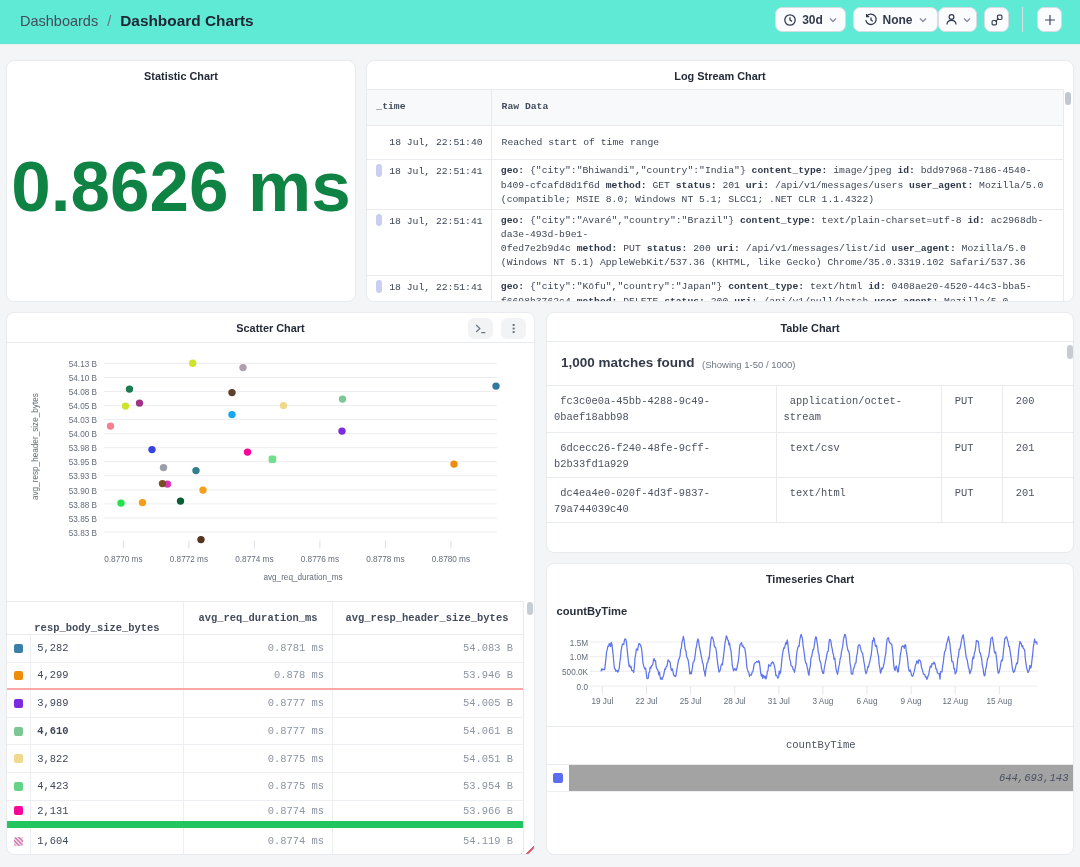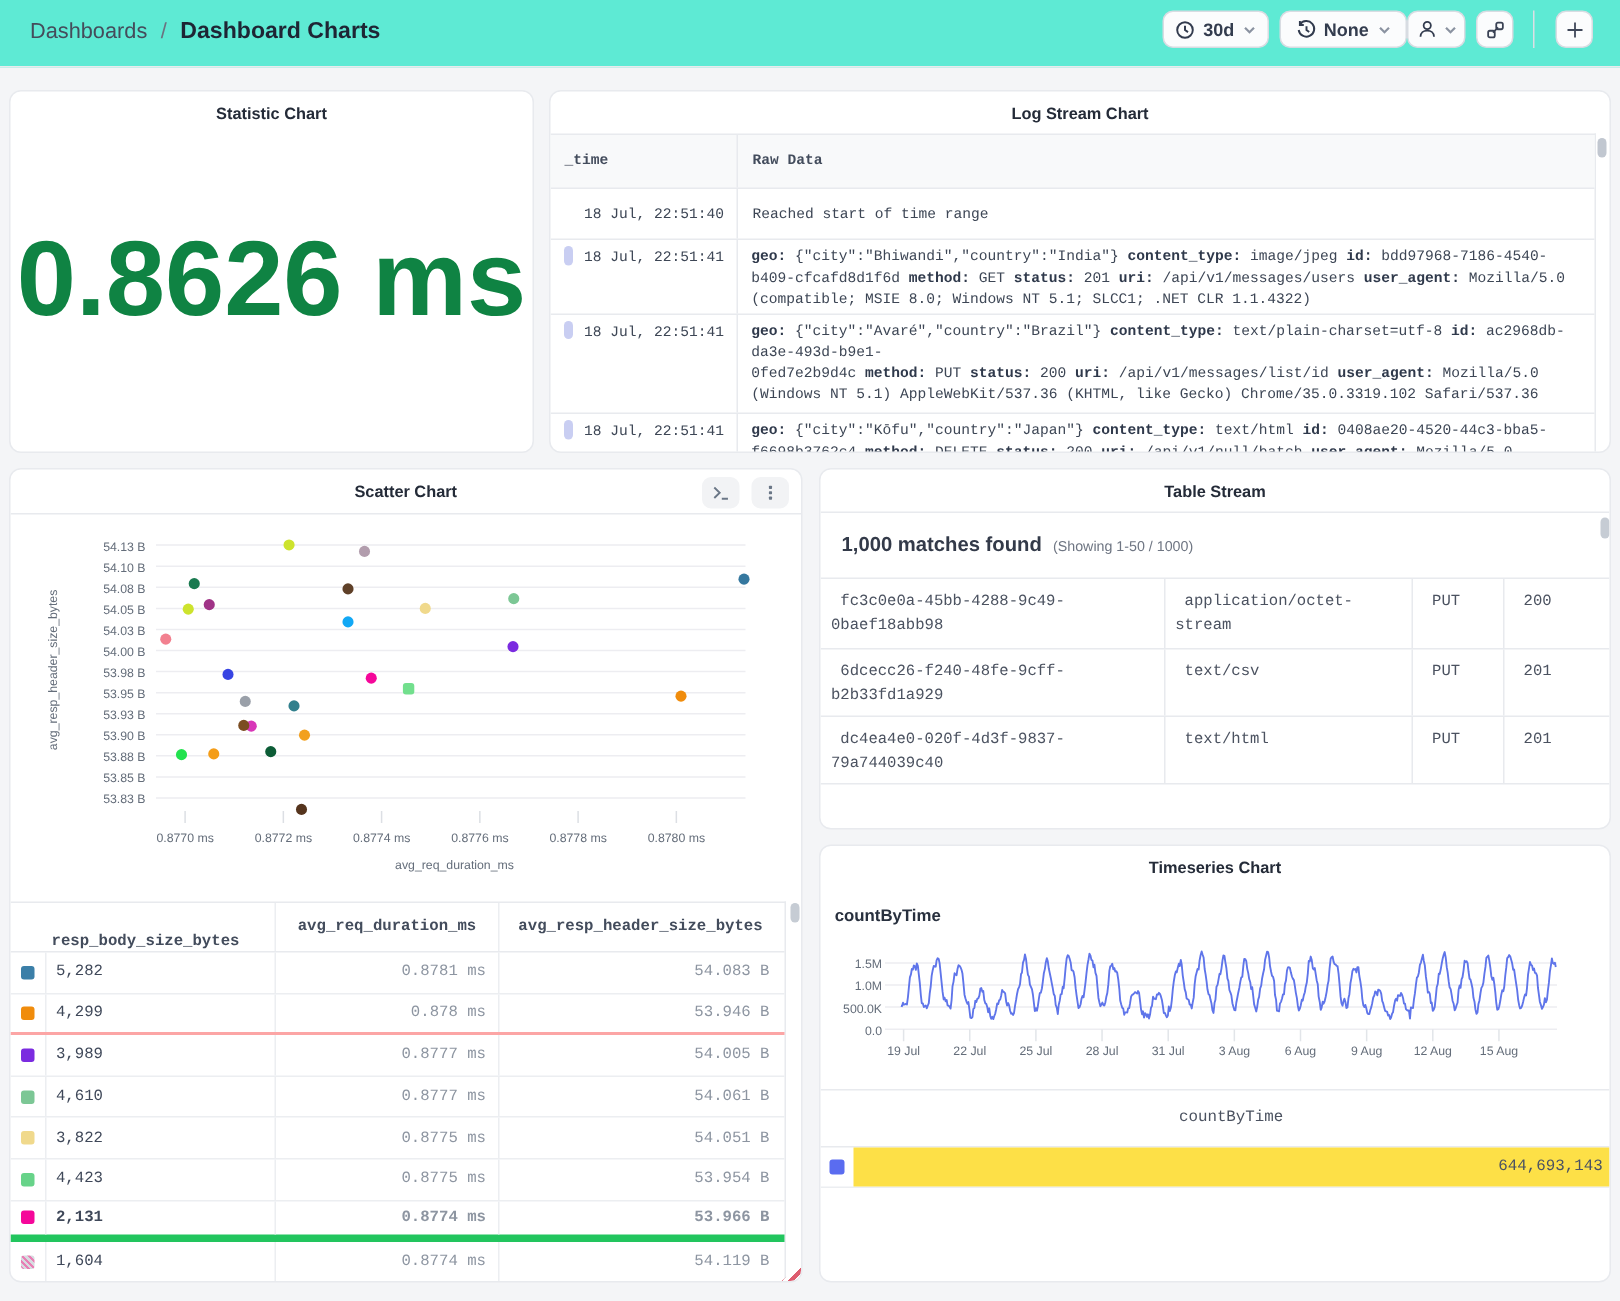--- a/index.html
+++ b/index.html
@@ -210,41 +210,41 @@
           <span style="display:inline-block;width:9px;height:9px;border-radius:2px;background:#7b2be0;"></span>
         </div>
         <div style="width:152.5px;padding-left:6.8px;color:#3f4859;">3,989</div>
         <div style="width:149px;text-align:right;padding-right:8px;box-sizing:border-box;color:#8d95a1;align-self:stretch;border-left:1px solid #eceef1;display:flex;align-items:center;justify-content:flex-end;">0.8777 ms</div>
         <div style="width:189px;text-align:right;padding-right:8px;box-sizing:border-box;color:#8d95a1;align-self:stretch;border-left:1px solid #eceef1;display:flex;align-items:center;justify-content:flex-end;">54.005 B</div>
       </div>
 <div style="display:flex;height:27.6px;border-bottom:1px solid #eceef1;align-items:center;">
         <div style="width:23.5px;align-self:stretch;border-right:1px solid #eceef1;display:flex;align-items:center;justify-content:center;">
           <span style="display:inline-block;width:9px;height:9px;border-radius:2px;background:#7cc795;"></span>
         </div>
-        <div style="width:152.5px;padding-left:6.8px;color:#3f4859;">4,610</div>
+        <div style="width:152.5px;padding-left:6.8px;color:#3f4859;font-weight:bold;">4,610</div>
         <div style="width:149px;text-align:right;padding-right:8px;box-sizing:border-box;color:#8d95a1;align-self:stretch;border-left:1px solid #eceef1;display:flex;align-items:center;justify-content:flex-end;">0.8777 ms</div>
         <div style="width:189px;text-align:right;padding-right:8px;box-sizing:border-box;color:#8d95a1;align-self:stretch;border-left:1px solid #eceef1;display:flex;align-items:center;justify-content:flex-end;">54.061 B</div>
       </div>
 <div style="display:flex;height:27.6px;border-bottom:1px solid #eceef1;align-items:center;">
         <div style="width:23.5px;align-self:stretch;border-right:1px solid #eceef1;display:flex;align-items:center;justify-content:center;">
           <span style="display:inline-block;width:9px;height:9px;border-radius:2px;background:#f0d98c;"></span>
         </div>
         <div style="width:152.5px;padding-left:6.8px;color:#3f4859;">3,822</div>
         <div style="width:149px;text-align:right;padding-right:8px;box-sizing:border-box;color:#8d95a1;align-self:stretch;border-left:1px solid #eceef1;display:flex;align-items:center;justify-content:flex-end;">0.8775 ms</div>
         <div style="width:189px;text-align:right;padding-right:8px;box-sizing:border-box;color:#8d95a1;align-self:stretch;border-left:1px solid #eceef1;display:flex;align-items:center;justify-content:flex-end;">54.051 B</div>
       </div>
 <div style="display:flex;height:27.6px;border-bottom:1px solid #eceef1;align-items:center;">
         <div style="width:23.5px;align-self:stretch;border-right:1px solid #eceef1;display:flex;align-items:center;justify-content:center;">
           <span style="display:inline-block;width:9px;height:9px;border-radius:2px;background:#67d389;"></span>
         </div>
         <div style="width:152.5px;padding-left:6.8px;color:#3f4859;">4,423</div>
         <div style="width:149px;text-align:right;padding-right:8px;box-sizing:border-box;color:#8d95a1;align-self:stretch;border-left:1px solid #eceef1;display:flex;align-items:center;justify-content:flex-end;">0.8775 ms</div>
         <div style="width:189px;text-align:right;padding-right:8px;box-sizing:border-box;color:#8d95a1;align-self:stretch;border-left:1px solid #eceef1;display:flex;align-items:center;justify-content:flex-end;">53.954 B</div>
       </div>
-<div style="display:flex;height:27.6px;border-bottom:5px solid #22c55e;align-items:center;font-weight:bold;">
+<div style="display:flex;height:27.6px;border-bottom:7px solid #22c55e;align-items:center;">
         <div style="width:23.5px;align-self:stretch;border-right:1px solid #eceef1;display:flex;align-items:center;justify-content:center;">
           <span style="display:inline-block;width:9px;height:9px;border-radius:2px;background:#f5079a;"></span>
         </div>
         <div style="width:152.5px;padding-left:6.8px;color:#3f4859;">2,131</div>
         <div style="width:149px;text-align:right;padding-right:8px;box-sizing:border-box;color:#8d95a1;align-self:stretch;border-left:1px solid #eceef1;display:flex;align-items:center;justify-content:flex-end;">0.8774 ms</div>
         <div style="width:189px;text-align:right;padding-right:8px;box-sizing:border-box;color:#8d95a1;align-self:stretch;border-left:1px solid #eceef1;display:flex;align-items:center;justify-content:flex-end;">53.966 B</div>
       </div>
 <div style="display:flex;height:27.6px;border-bottom:1px solid #eceef1;align-items:center;">
         <div style="width:23.5px;align-self:stretch;border-right:1px solid #eceef1;display:flex;align-items:center;justify-content:center;">
           <span style="display:inline-block;width:9px;height:9px;border-radius:2px;background:repeating-linear-gradient(45deg,#e87fb4 0 1.5px,#d7dbe0 1.5px 3px);"></span>
@@ -252,21 +252,21 @@
         <div style="width:152.5px;padding-left:6.8px;color:#3f4859;">1,604</div>
         <div style="width:149px;text-align:right;padding-right:8px;box-sizing:border-box;color:#8d95a1;align-self:stretch;border-left:1px solid #eceef1;display:flex;align-items:center;justify-content:flex-end;">0.8774 ms</div>
         <div style="width:189px;text-align:right;padding-right:8px;box-sizing:border-box;color:#8d95a1;align-self:stretch;border-left:1px solid #eceef1;display:flex;align-items:center;justify-content:flex-end;">54.119 B</div>
       </div>
 </div>
 <div style="position:absolute;left:520.2px;top:289px;width:5.7px;height:13px;background:#c6ccd4;border-radius:3px;"></div>
 <div style="position:absolute;right:0;bottom:0;width:13px;height:10px;clip-path:polygon(100% 0,100% 100%,0 100%);background:repeating-linear-gradient(135deg,#dd5c6f 0 2.5px,#ffffff 2.5px 5px);"></div>
 </div>
 
 <div class="panel" style="left:546px;top:312px;width:528px;height:241px;">
-  <div class="ptitle" style="margin-top:8.5px;">Table Stream</div>
+  <div class="ptitle" style="margin-top:8.5px;">Table Chart</div>
   <div style="position:absolute;left:0;top:28px;width:526px;height:211px;border-top:1px solid #e8eaee;">
 <div style="height:43.3px;position:relative;">
         <span style="position:absolute;left:14px;top:13px;font-size:13.5px;font-weight:700;color:#333a49;">1,000 matches found</span>
         <span style="position:absolute;left:155px;top:16.5px;font-size:9.5px;color:#6f7683;">(Showing 1-50 / 1000)</span>
       </div>
 <div style="font-family:'Liberation Mono',monospace;font-size:10.4px;border-top:1px solid #e8eaee;">
 <div style="display:flex;height:47px;border-bottom:1px solid #e8eaee;color:#4b5260;line-height:15.5px;">
           <div style="width:229px;padding:8px 0 0 7px;white-space:pre;"> fc3c0e0a-45bb-4288-9c49-<br>0baef18abb98</div>
           <div style="width:165px;padding:8px 0 0 6.5px;border-left:1px solid #e8eaee;white-space:pre;"> application/octet-<br>stream</div>
           <div style="width:61px;padding:8px 0 0 6.5px;border-left:1px solid #e8eaee;white-space:pre;"> PUT</div>
@@ -325,16 +325,16 @@
 </svg>
 <div style="position:absolute;left:0;top:161.5px;width:526px;border-top:1px solid #e8eaee;font-family:'Liberation Mono',monospace;font-size:10.55px;">
 <div style="height:38.5px;border-bottom:1px solid #e8eaee;display:flex;align-items:center;">
         <div style="width:21.5px;"></div>
         <div style="flex:1;text-align:center;color:#4b5260;">countByTime</div>
       </div>
 <div style="height:27.3px;border-bottom:1px solid #eceef1;display:flex;align-items:center;">
         <div style="width:21.5px;display:flex;align-items:center;justify-content:center;">
           <span style="display:inline-block;width:10px;height:10px;border-radius:2px;background:#5a6cf0;"></span>
         </div>
-        <div style="flex:1;align-self:stretch;background:#fde047;display:flex;align-items:center;justify-content:flex-end;padding-right:4.5px;color:#4a5263;">644,693,143</div>
+        <div style="flex:1;align-self:stretch;background:#a3a3a3;display:flex;align-items:center;justify-content:flex-end;padding-right:4.5px;color:#4a5263;font-style:italic;">644,693,143</div>
       </div>
 </div>
 </div>
 
 </body></html>

